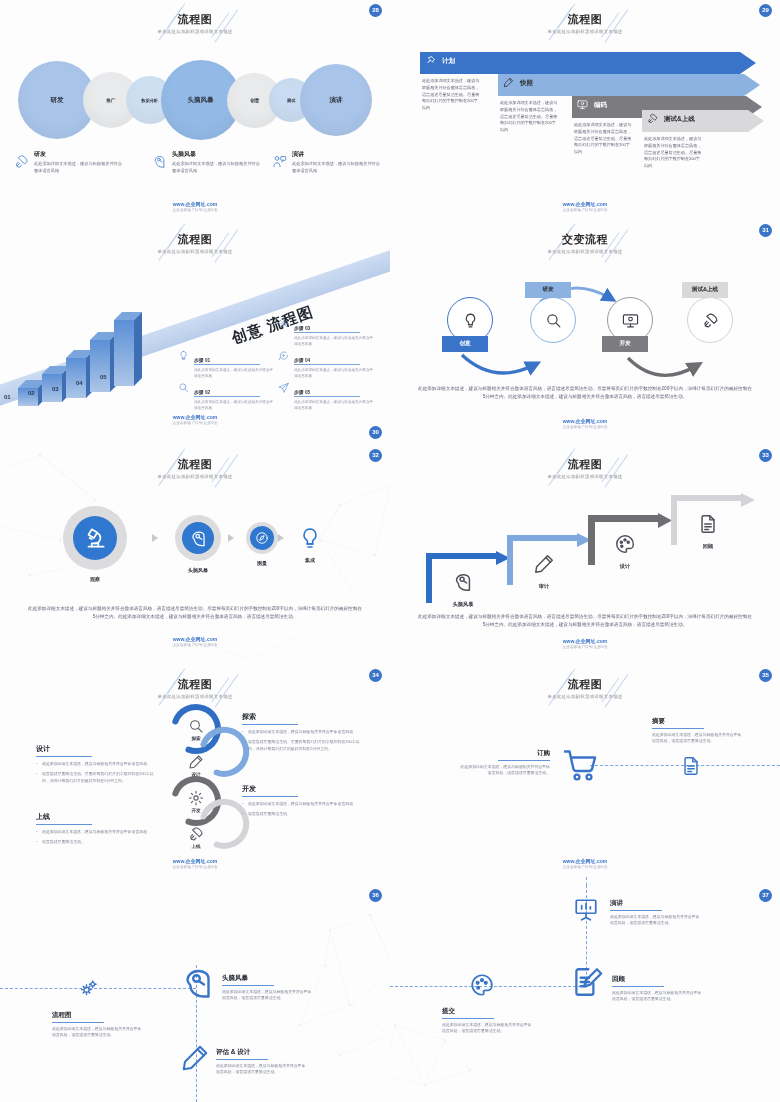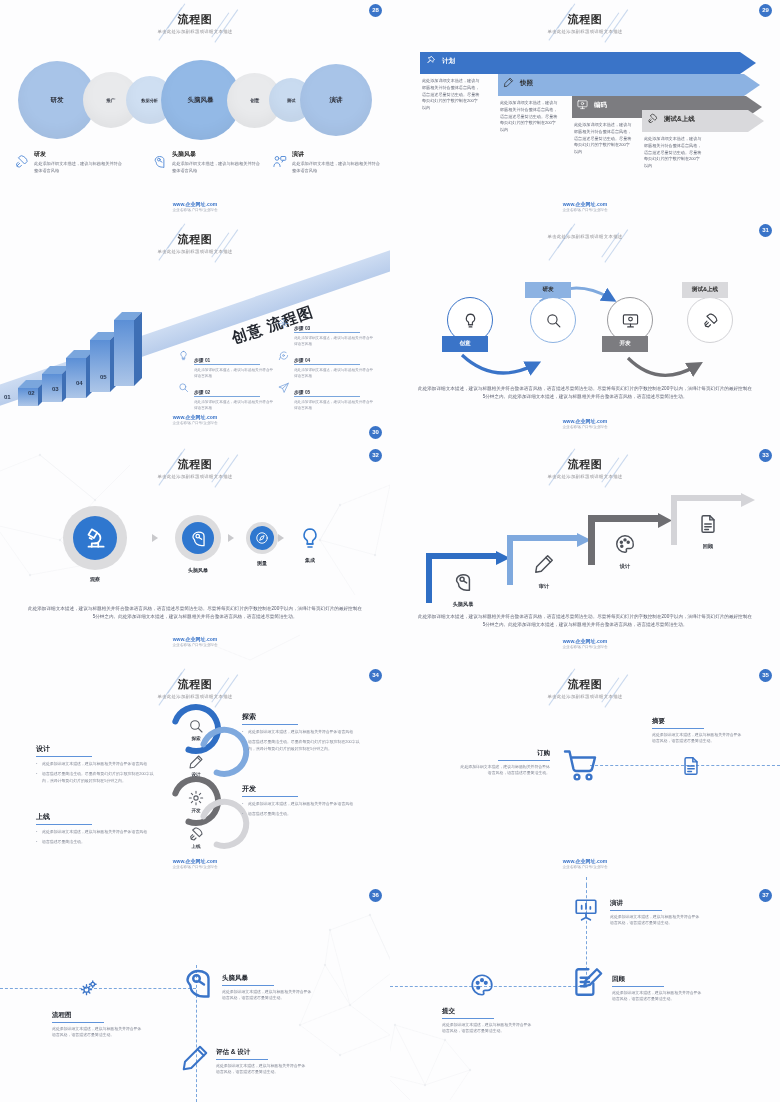--- a/index.html
+++ b/index.html
@@ -416,20 +416,21 @@
 
   <div class="slide r1 c1">
     <div class="badge">31</div>
     <div class="slash">
       <i style="left:10px;top:0"></i>
         <i style="left:16px;top:-3px;height:30px"></i>
       <i style="left:60px;top:6px;height:30px"></i>
         <i style="left:66px;top:2px"></i>
     </div>
     <div class="s-title-wrap">
+      <div class="s-title">交变流程</div>
       <div class="s-sub">单击此处添加副标题或详细文本描述</div>
     </div>
     <div id="s31-flow">
         <svg width="390" height="175" style="position: absolute; left: 0px; top: 30px;">
     <defs>
       <marker id="ab" markerWidth="5" markerHeight="5" refX="2.5" refY="2.5" orient="auto">
         <path d="M0,0 L5,2.5 L0,5 z" fill="#3a74c8"></path>
             </marker>
       <marker id="ag" markerWidth="5" markerHeight="5" refX="2.5" refY="2.5" orient="auto">
         <path d="M0,0 L5,2.5 L0,5 z" fill="#6e6e72"></path>

